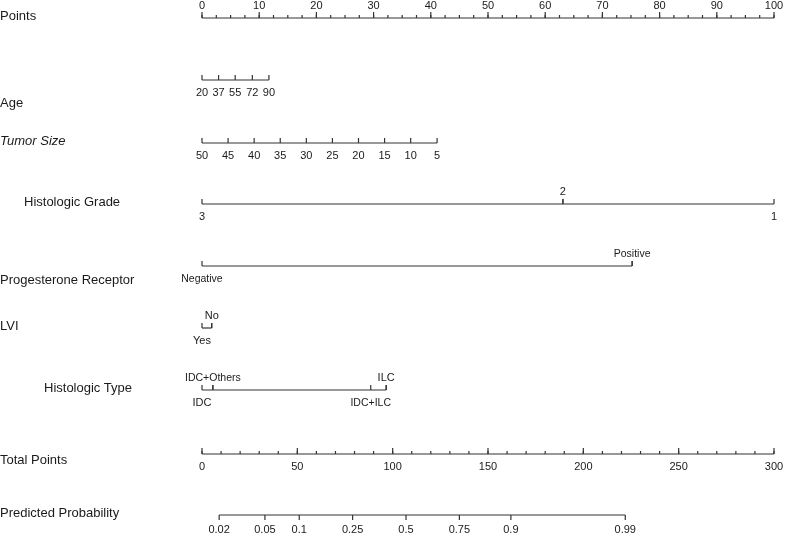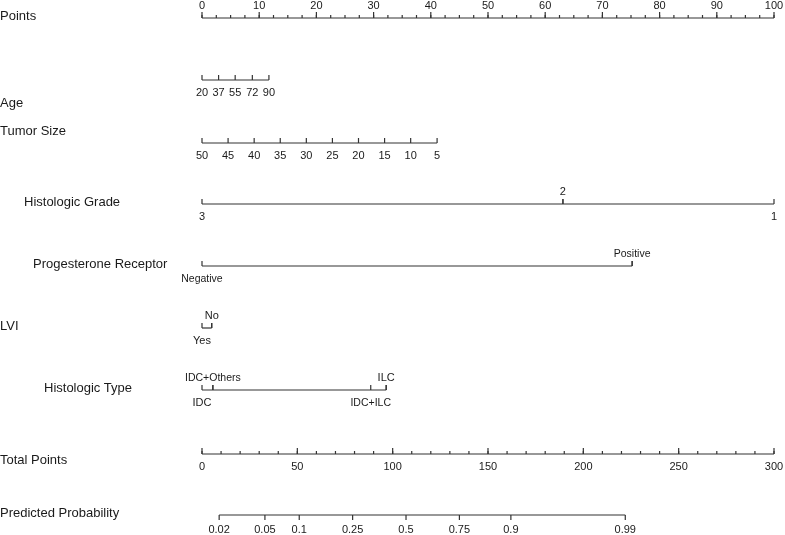--- a/index.html
+++ b/index.html
@@ -8,23 +8,23 @@
   .row-label { position: absolute; left: 0; font-size: 13px; white-space: nowrap; }
   svg { position: absolute; left: 0; top: 0; }
   svg text { font-family: "Liberation Sans", "DejaVu Sans", sans-serif; fill: #1a1a1a; }
 </style>
 </head>
 <body>
 
 <div id="labels">
     <div class="row-label" style="top: 8px;">Points</div>
     <div class="row-label" style="top: 70px; margin-top: 25px;">Age</div>
-    <div class="row-label" style="top: 123px;">Tumor Size</div>
+    <div class="row-label" style="top: 133px; font-style: italic;">Tumor Size</div>
     <div class="row-label" style="top: 194px; margin-left: 24px;">Histologic Grade</div>
-    <div class="row-label" style="top: 256px; margin-left: 33px;">Progesterone Receptor</div>
+    <div class="row-label" style="top: 272px;">Progesterone Receptor</div>
     <div class="row-label" style="top: 318px;">LVI</div>
     <div class="row-label" style="top: 380px; margin-left: 44px;">Histologic Type</div>
     <div class="row-label" style="top: 444px; margin-top: 8px;">Total Points</div>
     <div class="row-label" style="top: 505px;">Predicted Probability</div>
   </div>
 <svg id="nomo" width="785" height="535" viewBox="0 0 785 535">
     <line x1="202" y1="18" x2="774" y2="18" stroke="#333333" stroke-width="1.2"></line>
     <line x1="202" y1="18" x2="202" y2="15" stroke="#333333" stroke-width="1.2"></line>
     <line x1="216.3" y1="18" x2="216.3" y2="15" stroke="#333333" stroke-width="1.2"></line>
     <line x1="230.6" y1="18" x2="230.6" y2="15" stroke="#333333" stroke-width="1.2"></line>

